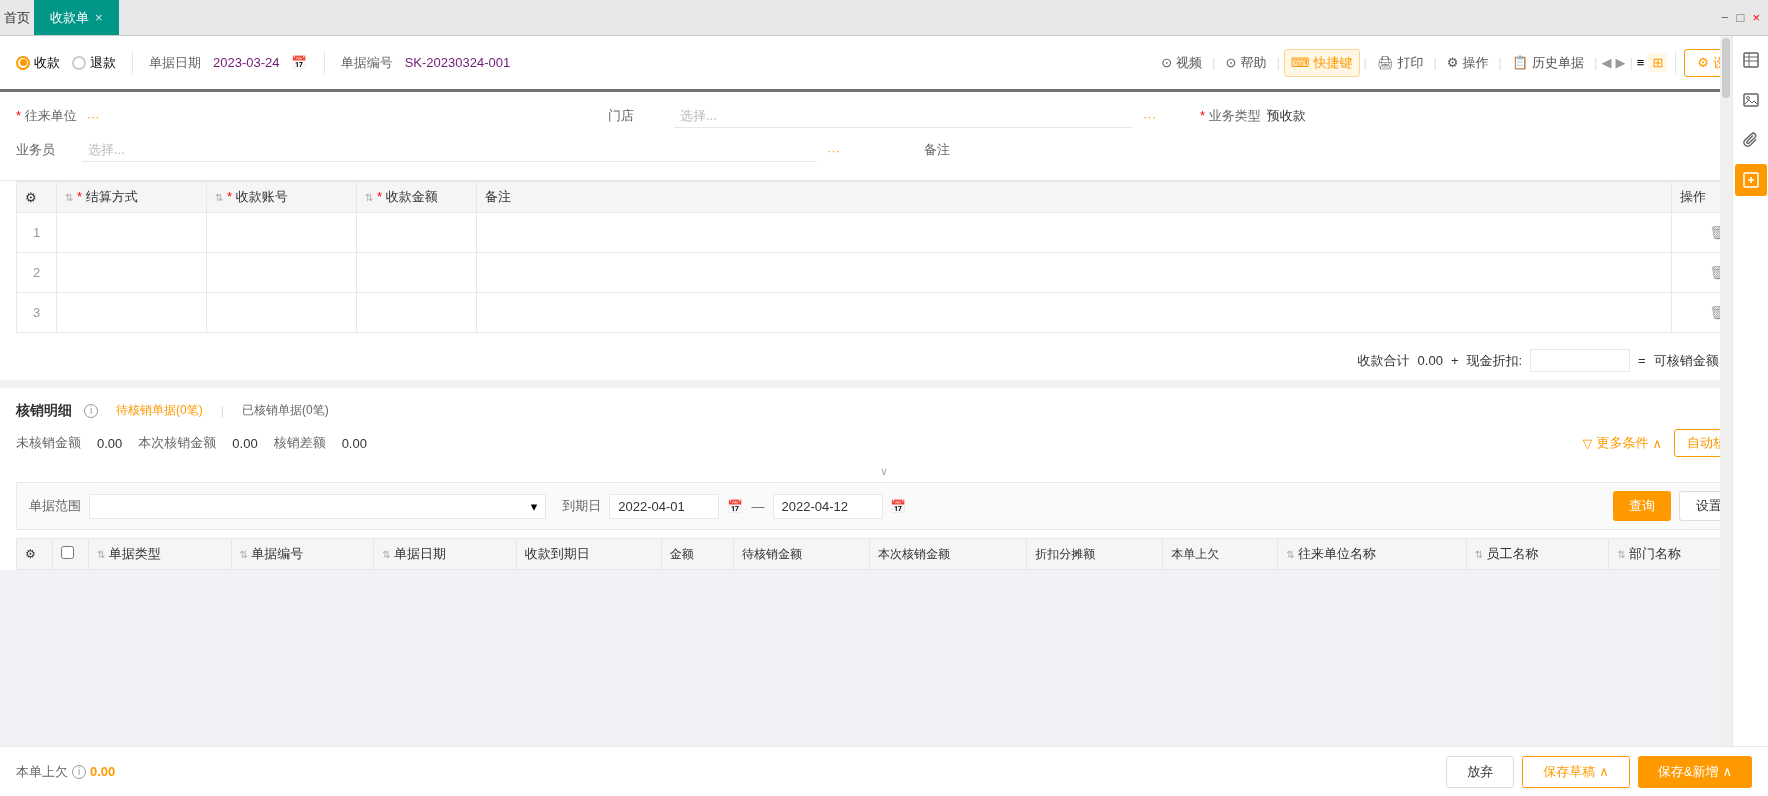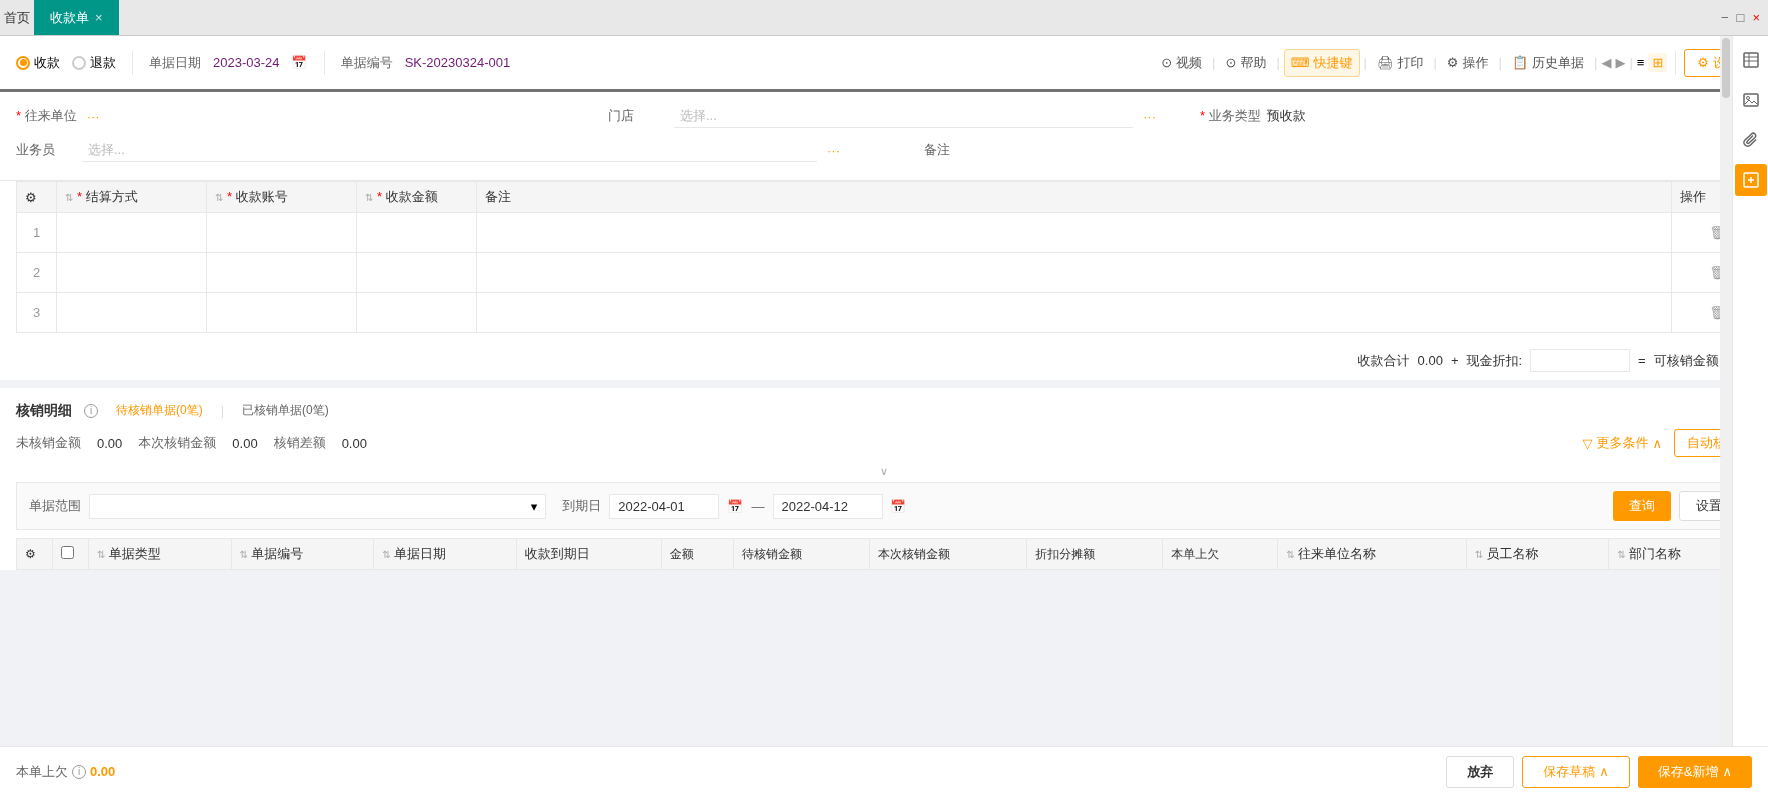--- a/index.html
+++ b/index.html
@@ -168,21 +168,21 @@
       height: 50px; background: #fff;
       border-top: 1px solid #e8e8e8;
       display: flex; align-items: center;
       padding: 0 16px; gap: 12px;
     }
     .footer-left { display: flex; align-items: center; gap: 4px; color: #666; }
     .footer-value { color: #f90; font-weight: bold; }
     .footer-right { margin-left: auto; display: flex; gap: 8px; }
     .btn-abandon {
       background: #fff; border: 1px solid #ddd; color: #333;
-      padding: 6px 20px; border-radius: 3px; cursor: pointer; font-size: 13px; font-weight: bold;
+      padding: 6px 20px; border-radius: 3px; cursor: pointer; font-size: 13px;
     }
     .btn-save-draft {
       background: #fff; border: 1px solid #f90; color: #f90;
       padding: 6px 20px; border-radius: 3px; cursor: pointer; font-size: 13px;
       display: flex; align-items: center; gap: 4px;
     }
     .btn-save-new {
       background: #f90; border: none; color: #fff;
       padding: 6px 20px; border-radius: 3px; cursor: pointer; font-size: 13px;
       display: flex; align-items: center; gap: 4px;

